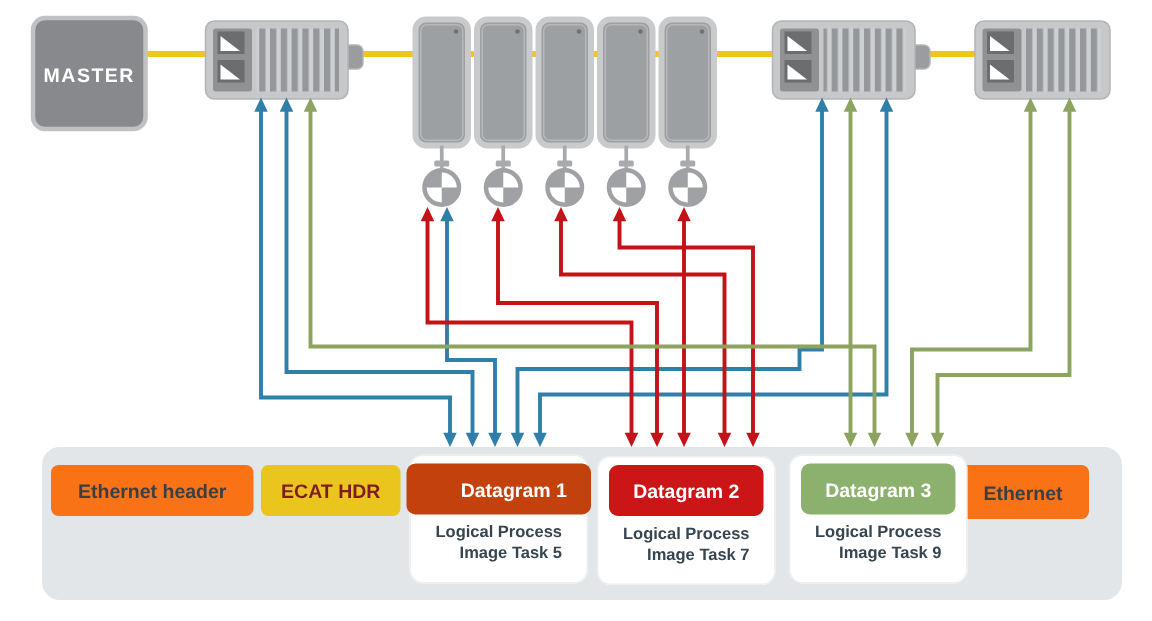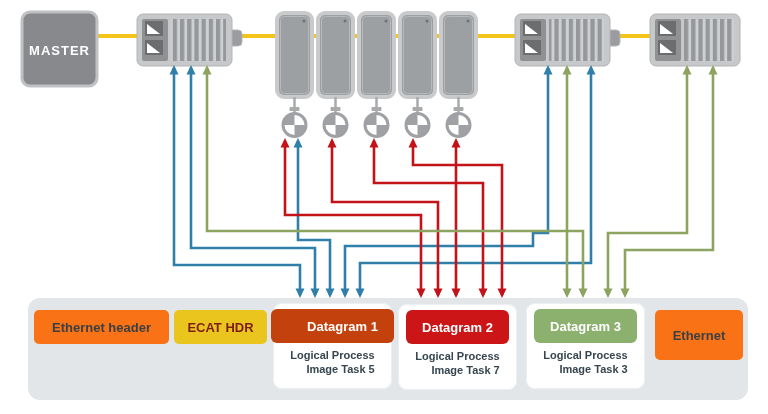--- a/index.html
+++ b/index.html
@@ -22,21 +22,21 @@
           line-height:14px;color:#36454f;}
 </style>
 </head>
 <body>
 
 <div id="stage">
 
   <div class="frame">
     <div class="box gray" style="left:6px;top:12px;width:135px;height:34px;">Ethernet header</div>
     <div class="box yellow" style="left:146px;top:12px;width:93px;height:34px;">ECAT HDR</div>
-    <div class="box gray" style="left:627px;top:12px;width:88px;height:50px;">Ethernet</div>
+    <div class="box gray" style="left:610px;top:12px;width:88px;height:36px;">Ethernet</div>
   </div>
 
   <div class="card" style="left:273px;top:303px;width:119px;height:80px;">
     <div class="dg-box" style="background-color: #c2410c; padding-left: 20px;">Datagram 1</div>
     <div class="dg-sub">
       <div>Logical Process</div>
       <div>Image Task 5</div>
     </div>
   </div>
 
@@ -45,21 +45,21 @@
     <div class="dg-sub">
       <div>Logical Process</div>
       <div>Image Task 7</div>
     </div>
   </div>
 
   <div class="card" style="left:526px;top:303px;width:119px;height:80px;">
     <div class="dg-box" style="background-color: rgb(140, 176, 110);">Datagram 3</div>
     <div class="dg-sub">
       <div>Logical Process</div>
-      <div>Image Task 3</div>
+      <div>Image Task 9</div>
     </div>
   </div>
 
   <svg id="diagram-svg" width="768" height="414" viewBox="0 0 768 414">
     <defs>
       <pattern id="fins" width="7.2" height="8" patternUnits="userSpaceOnUse">
         <rect width="7.2" height="8" fill="#cdd0d2"></rect>
         <rect width="4.2" height="8" fill="#95979a"></rect>
       </pattern>
     </defs>

